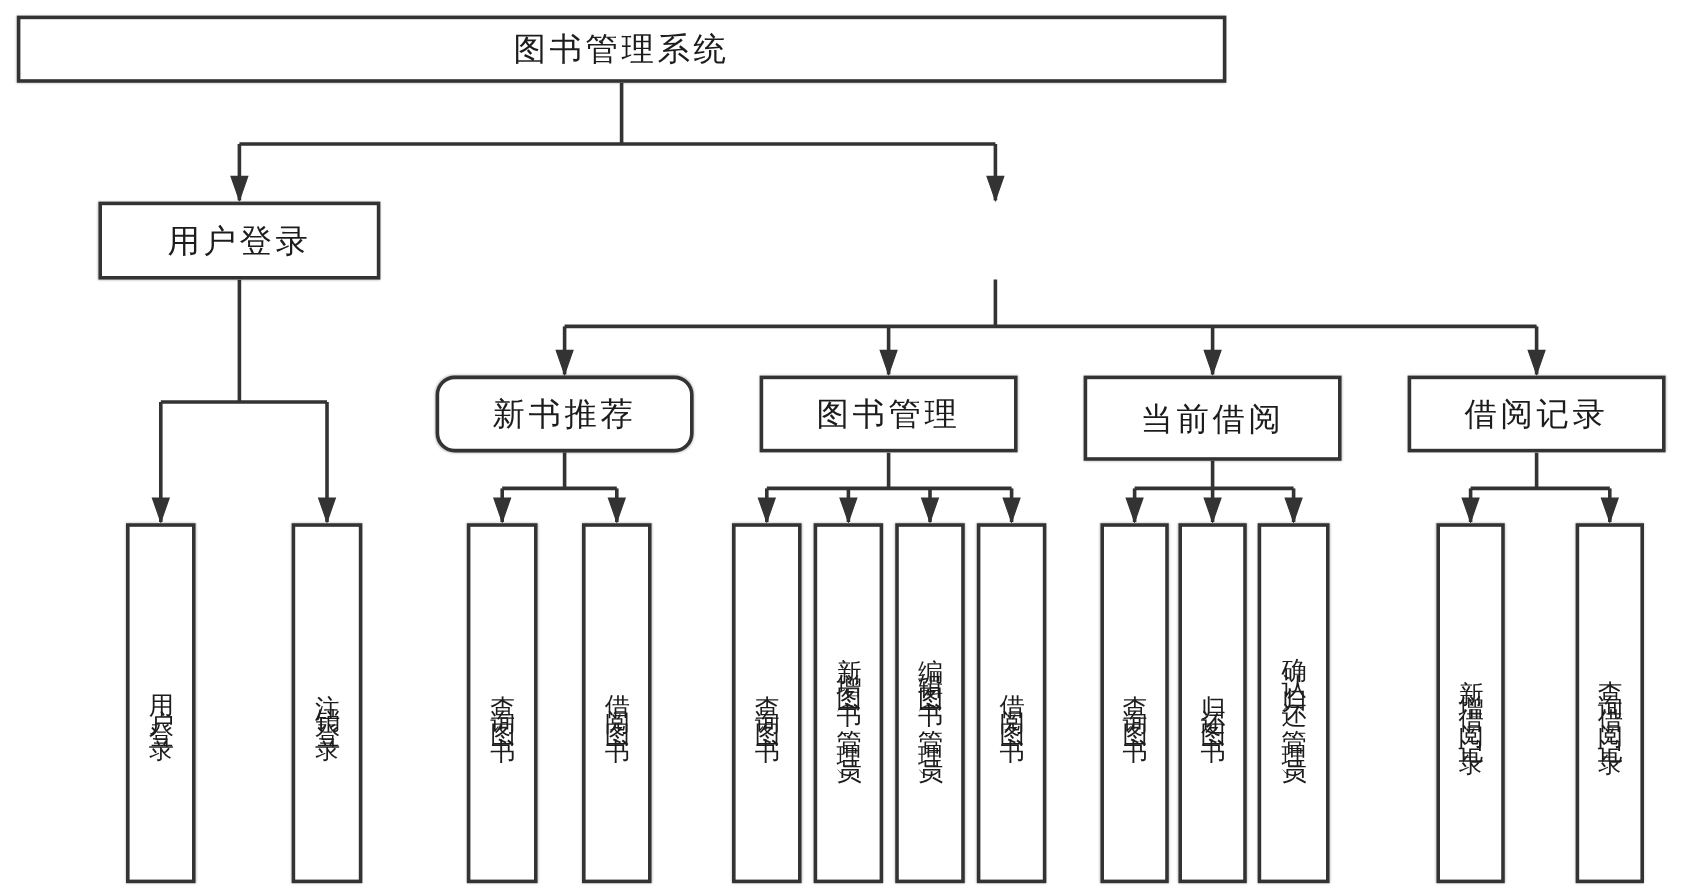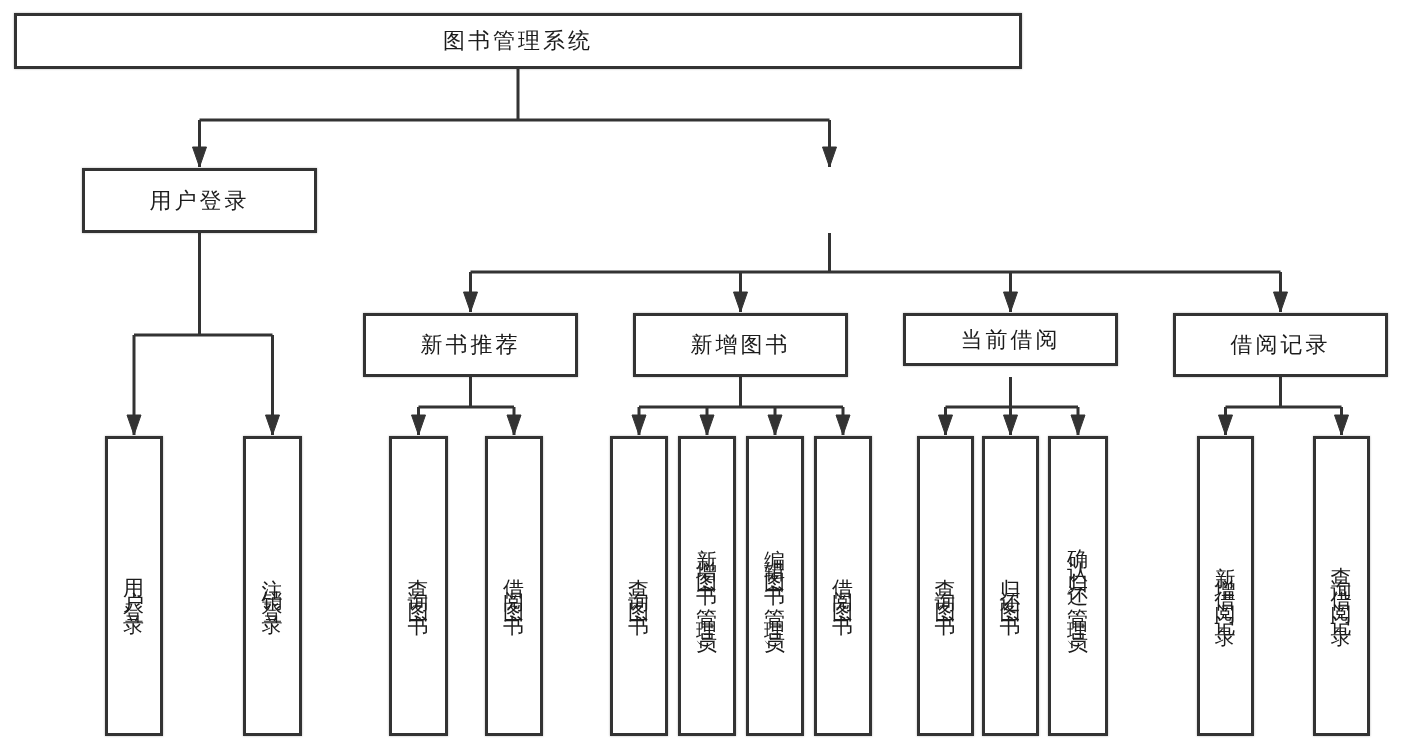--- a/index.html
+++ b/index.html
@@ -16,21 +16,21 @@
     box-sizing: border-box;
     border: 3px solid #333333;
     background: #ffffff;
     color: #1c1c1c;
     display: flex;
     align-items: center;
     justify-content: center;
     box-shadow: 0 0 2px rgba(0,0,0,0.30);
   }
   .h-node {
-    font-size: 22px;
+    font-size: 27px;
     letter-spacing: 3px;
     white-space: nowrap;
   }
   .v-node {
     writing-mode: vertical-rl;
     text-orientation: mixed;
     font-size: 21px;
     letter-spacing: 12px;
     line-height: 1;
   }
@@ -110,23 +110,23 @@
       <path d="M1280.5 377 V407 M1225.5 407 H1341.5"></path>
       <line x1="1225.5" y1="407" x2="1225.5" y2="435" marker-end="url(#arw)"></line>
       <line x1="1341.5" y1="407" x2="1341.5" y2="435" marker-end="url(#arw)"></line>
     </g>
   </svg>
 
   <div class="node h-node" style="left:14px; top:13px; width:1008px; height:56px;">图书管理系统</div>
 
   <div class="node h-node" style="left:82px; top:168px; width:235px; height:65px;">用户登录</div>
 
-  <div class="node h-node" style="left:363px; top:313px; width:215px; height:64px;">新书推荐</div>
-  <div class="node h-node" style="left:633px; top:313px; width:215px; height:64px;">新增图书</div>
-  <div class="node h-node" style="left:903px; top:313px; width:215px; height:53px;">当前借阅</div>
+  <div class="node h-node" style="left:363px; top:313px; width:215px; height:64px;border-radius:16px;">新书推荐</div>
+  <div class="node h-node" style="left:633px; top:313px; width:215px; height:64px;">图书管理</div>
+  <div class="node h-node" style="left:903px; top:313px; width:215px; height:71px;">当前借阅</div>
   <div class="node h-node" style="left:1173px; top:313px; width:215px; height:64px;">借阅记录</div>
 
   <div class="node v-node" style="left:105px; top:436px; width:58px; height:300px;">用户登录</div>
   <div class="node v-node" style="left:243px; top:436px; width:59px; height:300px;">注销登录</div>
 
   <div class="node v-node" style="left:389px; top:436px; width:59px; height:300px;">查询图书</div>
   <div class="node v-node" style="left:485px; top:436px; width:58px; height:300px;">借阅图书</div>
 
   <div class="node v-node" style="left:610px; top:436px; width:58px; height:300px;">查询图书</div>
   <div class="node v-node" style="left:678px; top:436px; width:58px; height:300px;">新增图书（管理员）</div>

